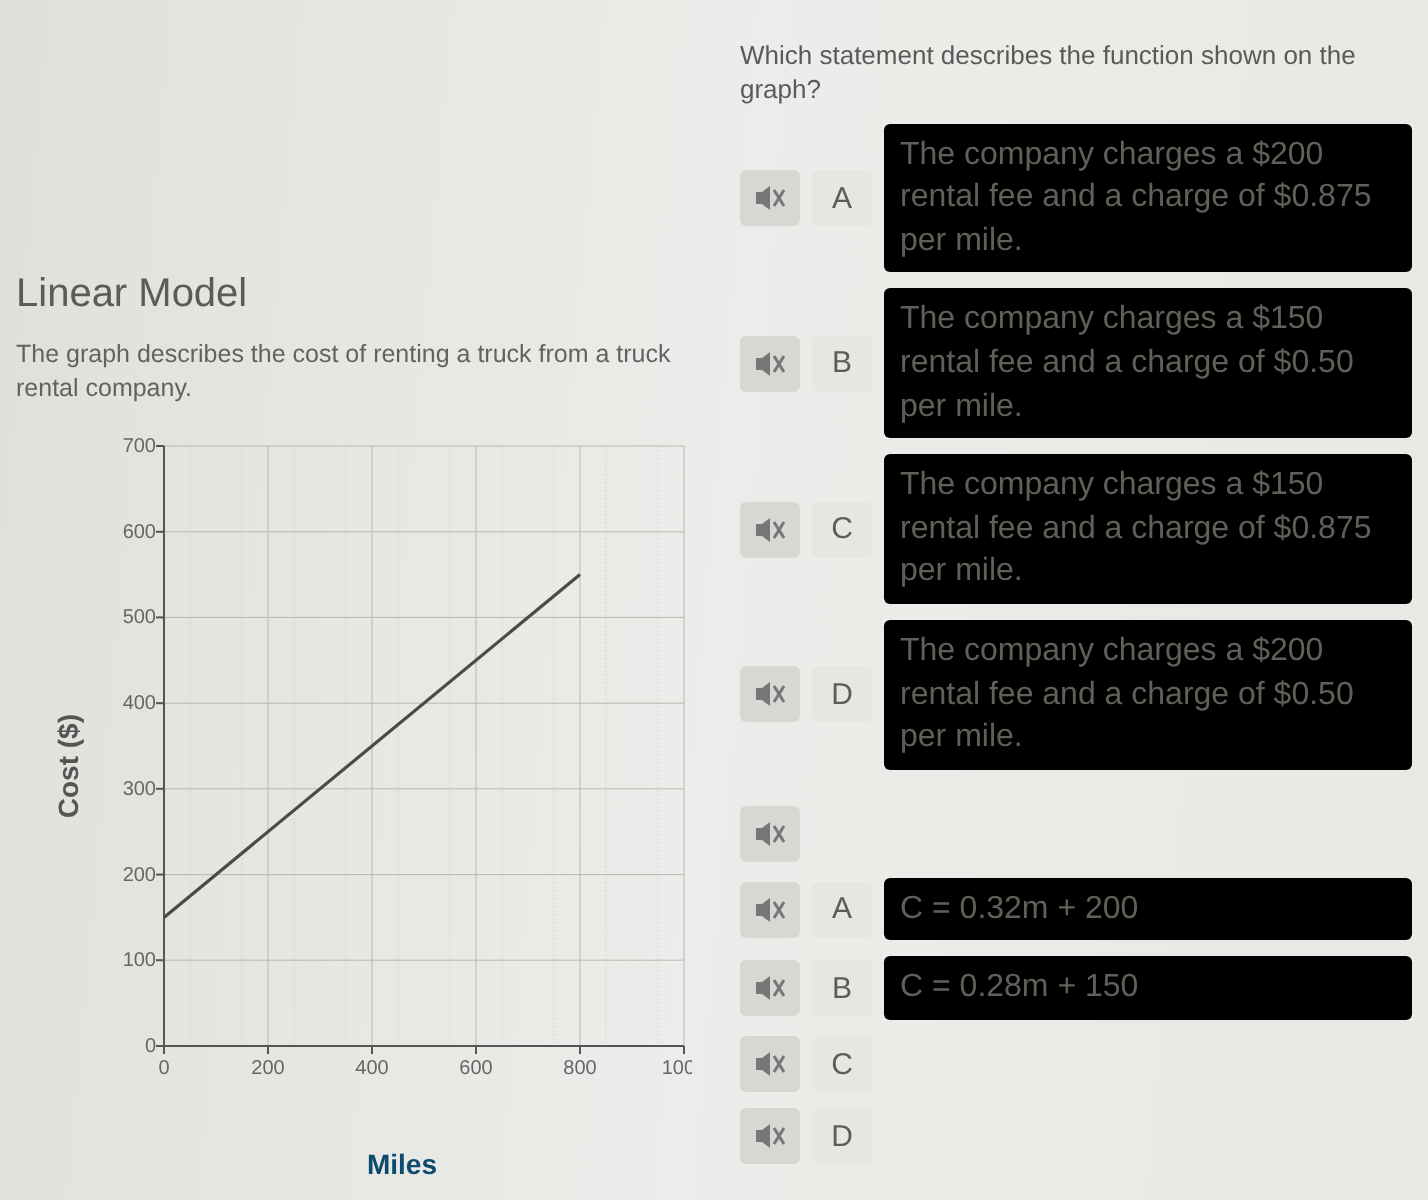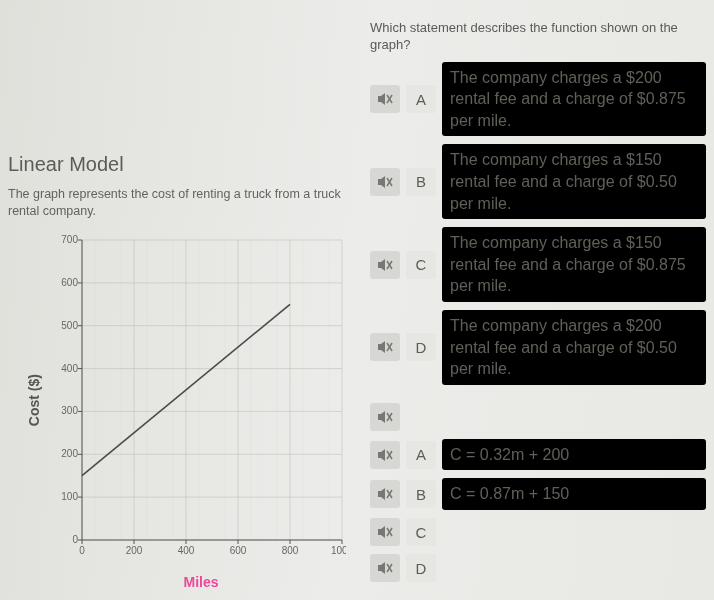--- a/index.html
+++ b/index.html
@@ -54,22 +54,22 @@
     writing-mode: vertical-rl;
     transform: rotate(180deg);
     font-weight: 700;
     font-size: 14px;
     color: #555;
     margin-right: 4px;
   }
   .xlabel {
     font-weight: 700;
     font-size: 14px;
-    color: #ec4899;
-    margin-top: 4px;
+    color: #0c4a6e;
+    margin-top: 21px;
     text-align: center;
     width: 100%;
     padding-left: 30px;
   }
   .prompt {
     font-size: 13px;
     line-height: 1.35;
     color: #5a5a58;
     margin-bottom: 8px;
   }
@@ -122,21 +122,21 @@
   svg.plot .tick-label { font-size: 10px; fill: #666; }
   svg.plot .data-line { stroke: #4a4a48; stroke-width: 1.6; fill: none; }
 </style>
 </head>
 <body>
 
 <div class="page">
 
   <div class="left">
     <h1 class="title">Linear Model</h1>
-    <p class="subtitle">The graph represents the cost of renting a truck from a truck rental company.</p>
+    <p class="subtitle">The graph describes the cost of renting a truck from a truck rental company.</p>
 
     <div class="chart-wrap">
       <div class="chart-inner">
         <div class="ylabel">Cost ($)</div>
         <svg class="plot" width="300" height="340">
 
           <g class="grid-minor">
 
             <line x1="49" y1="10" x2="49" y2="310"></line>
             <line x1="75" y1="10" x2="75" y2="310"></line>
@@ -291,21 +291,21 @@
 
       <div class="choice-row">
         <div class="speaker">
           <svg viewBox="0 0 16 14">
               <path d="M1 4h3l4-3v12l-4-3H1z" fill="#777"></path>
               <line x1="10" y1="3" x2="15" y2="11" stroke="#777" stroke-width="1.5"></line>
               <line x1="15" y1="3" x2="10" y2="11" stroke="#777" stroke-width="1.5"></line>
             </svg>
         </div>
         <div class="letter">B</div>
-        <div class="choice-text">C = 0.87m + 150</div>
+        <div class="choice-text">C = 0.28m + 150</div>
       </div>
 
       <div class="choice-row">
         <div class="speaker">
           <svg viewBox="0 0 16 14">
               <path d="M1 4h3l4-3v12l-4-3H1z" fill="#777"></path>
               <line x1="10" y1="3" x2="15" y2="11" stroke="#777" stroke-width="1.5"></line>
               <line x1="15" y1="3" x2="10" y2="11" stroke="#777" stroke-width="1.5"></line>
             </svg>
         </div>

